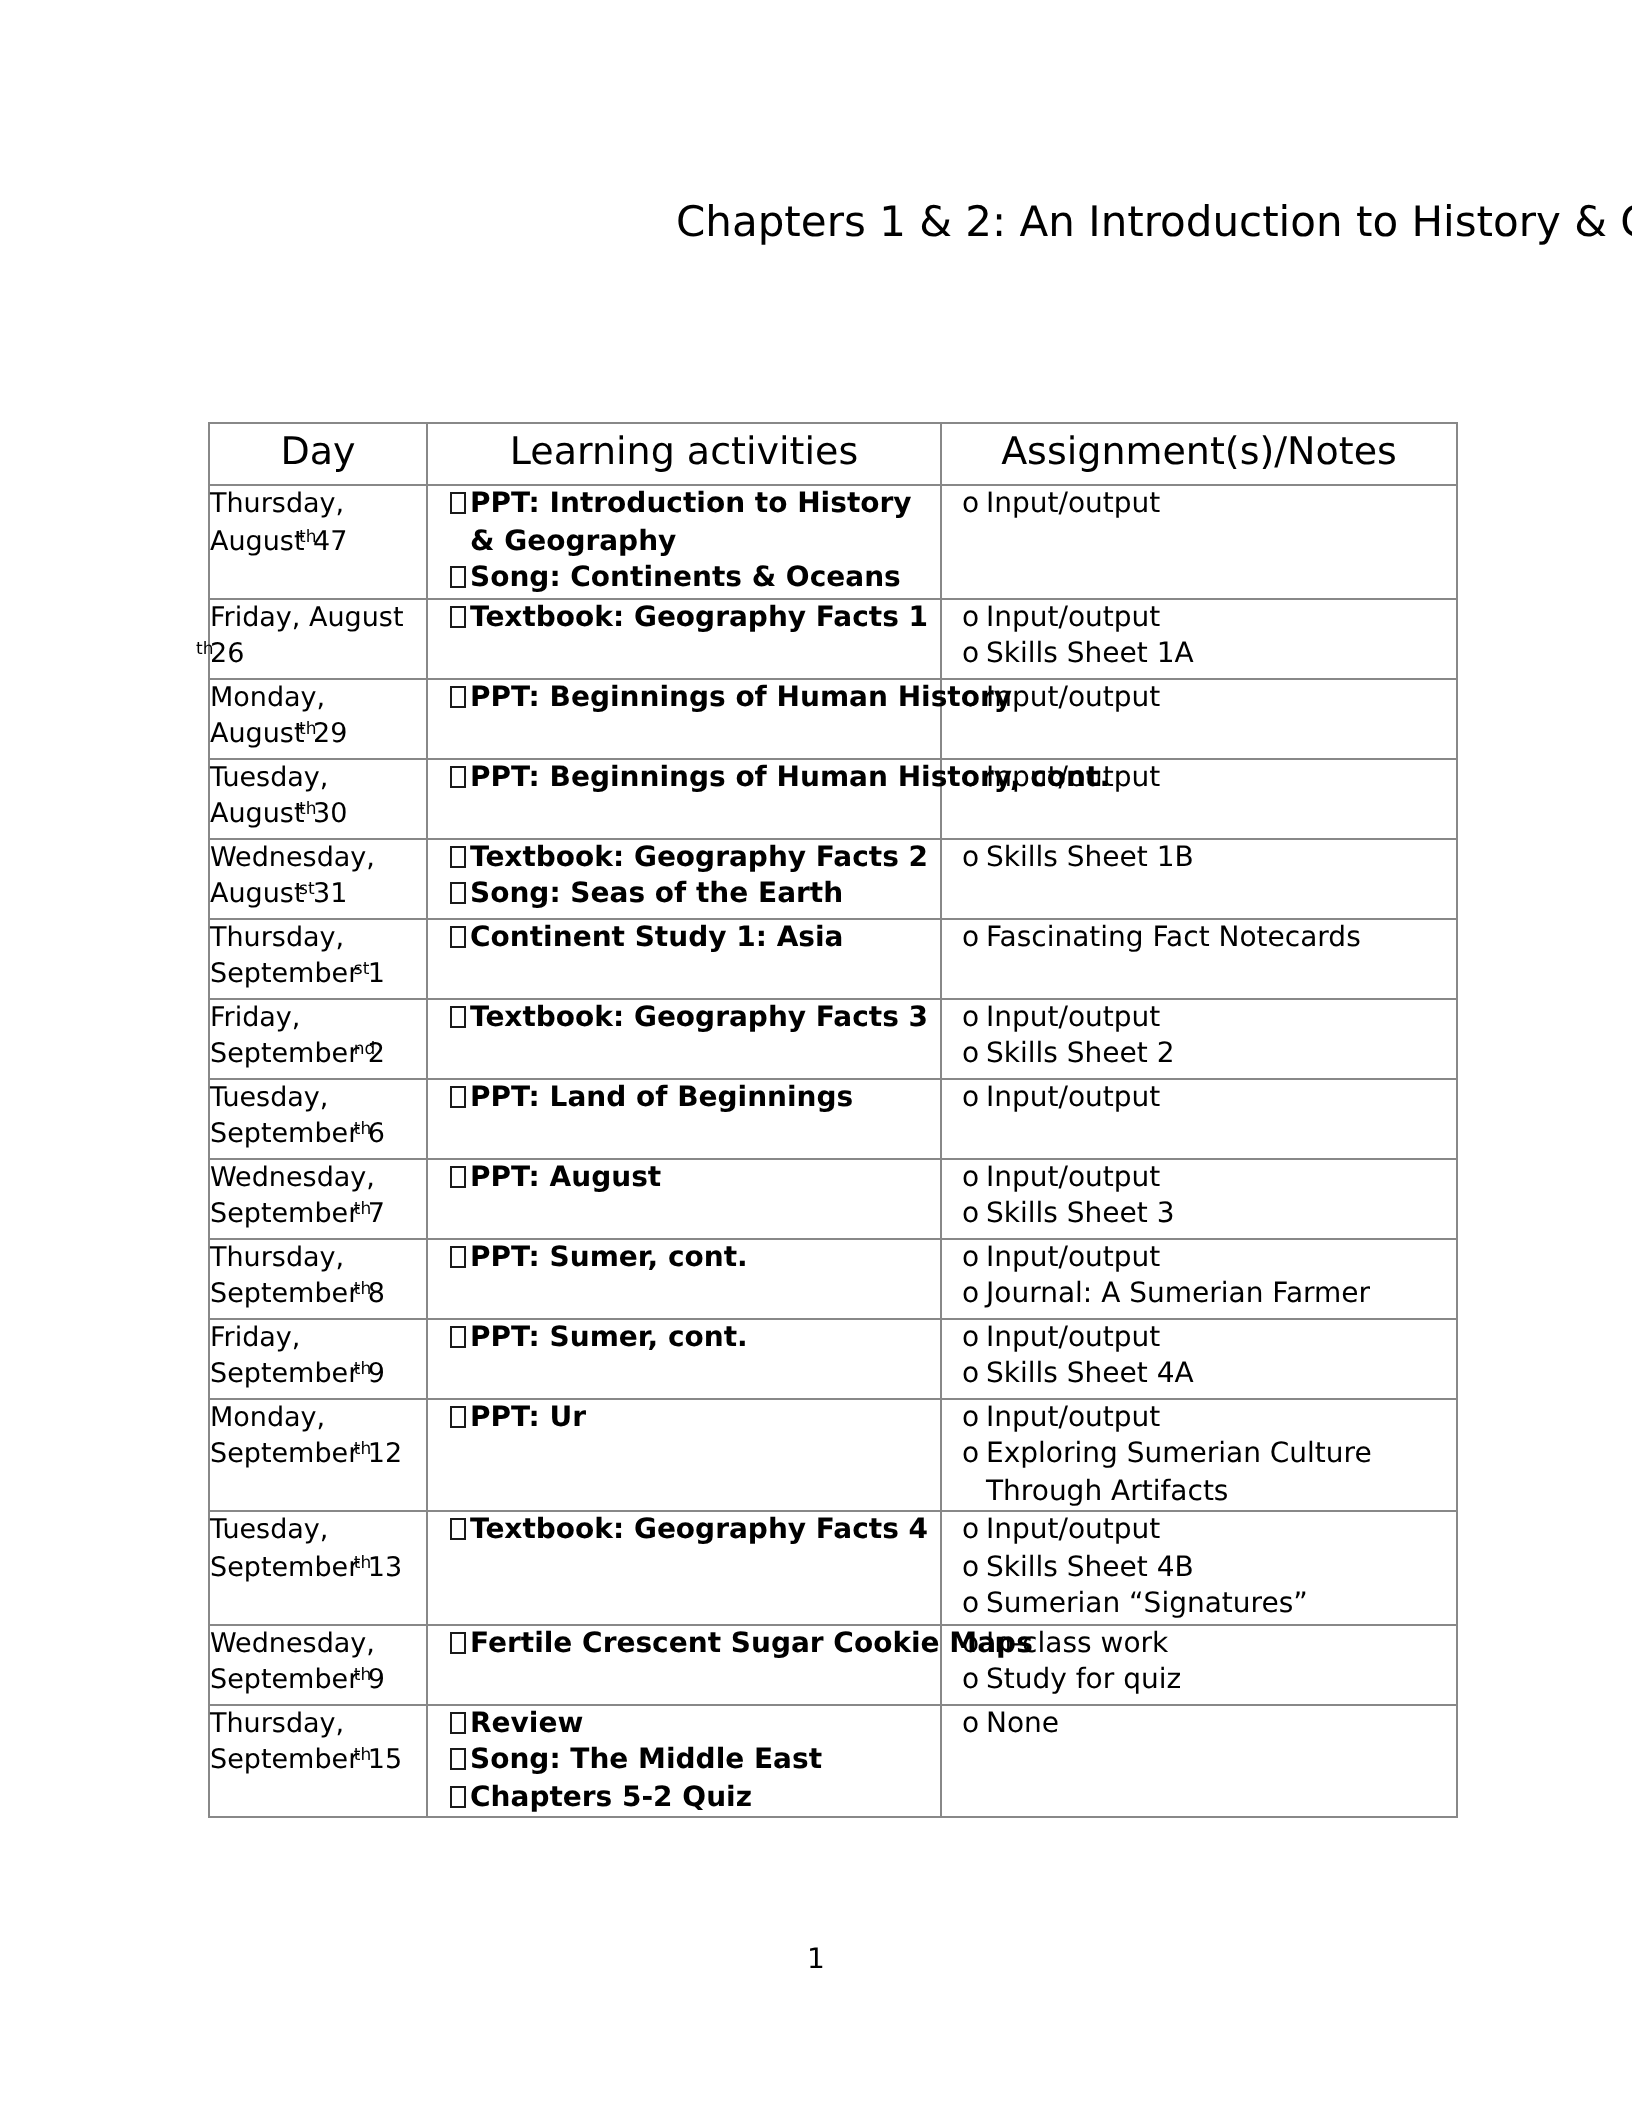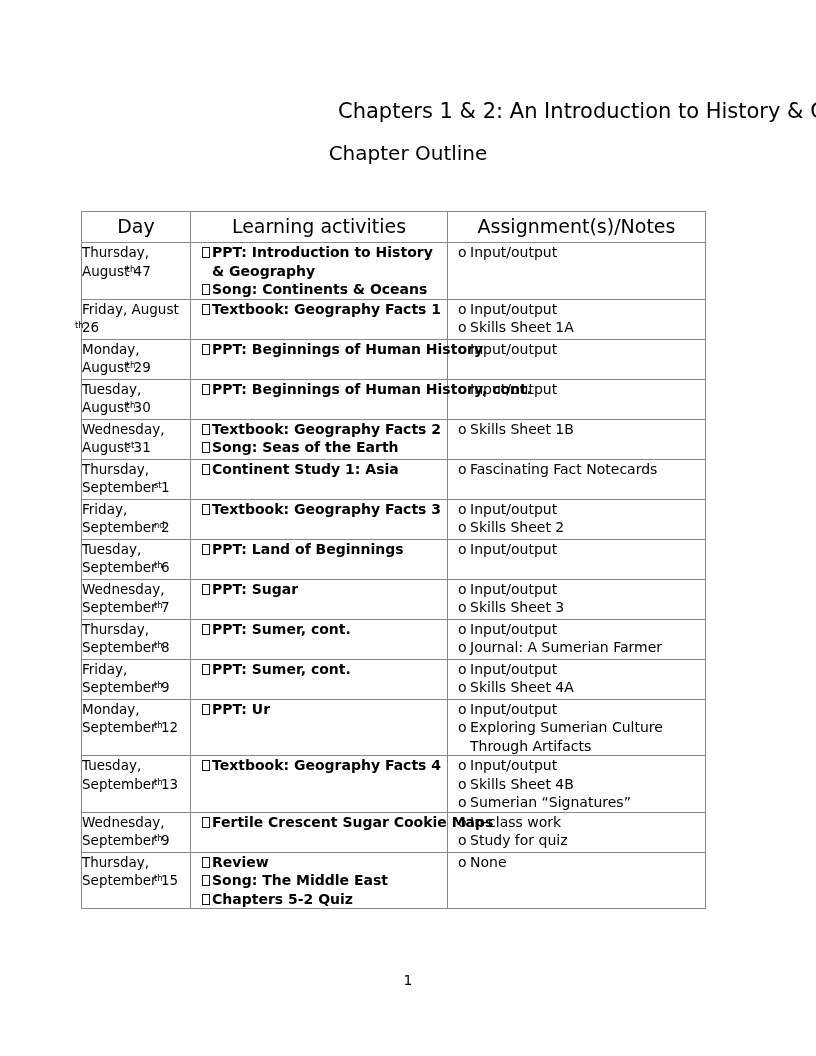--- a/index.html
+++ b/index.html
@@ -51,21 +51,21 @@
     font-size: 20px;
     line-height: 30px;
     margin-top: 11px;
     text-align: center;
     white-space: nowrap;
   }
 
   
   .outline-table {
     position: absolute;
-    left: 81px;
+    left: 104px;
     top: 211px;
     width: 624px;
     border-collapse: collapse;
     table-layout: fixed;
   }
   .outline-table td, .outline-table th {
     border: 1px solid #888888;
     vertical-align: top;
     padding: 0;
     overflow: visible;
@@ -165,21 +165,20 @@
     line-height: 18px;
   }
 </style>
 </head>
 <body>
 
 <div class="page">
 
   <div class="title-block">
     <div class="doc-title doc-title-line1">Chapters 1 &amp; 2: An Introduction to History &amp; Geography &amp; The</div>
-    <div class="doc-subtitle">Chapter Outline</div>
   </div>
 
   <table class="outline-table">
     <colgroup>
       <col class="col-day">
       <col class="col-learn">
       <col class="col-assign">
     </colgroup>
     <thead>
       <tr>
@@ -350,21 +349,21 @@
           </td>
         </tr>
         <tr>
           <td class="day-cell">
             <div>Wednesday,</div>
             <div><span>September </span><span class="ord-overlap">th</span><span>7</span></div>
           </td>
           <td class="list-cell learn-cell">
             <div class="li">
               <span class="marker tofu"><b></b></span>
-              <span class="txt">PPT: Sugar</span>
+              <span class="txt">PPT: August</span>
             </div>
           </td>
           <td class="list-cell assign-cell">
             <div class="li">
               <span class="marker">o</span>
               <span class="txt">Input/output</span>
             </div>
             <div class="li">
               <span class="marker">o</span>
               <span class="txt">Skills Sheet 3</span>

